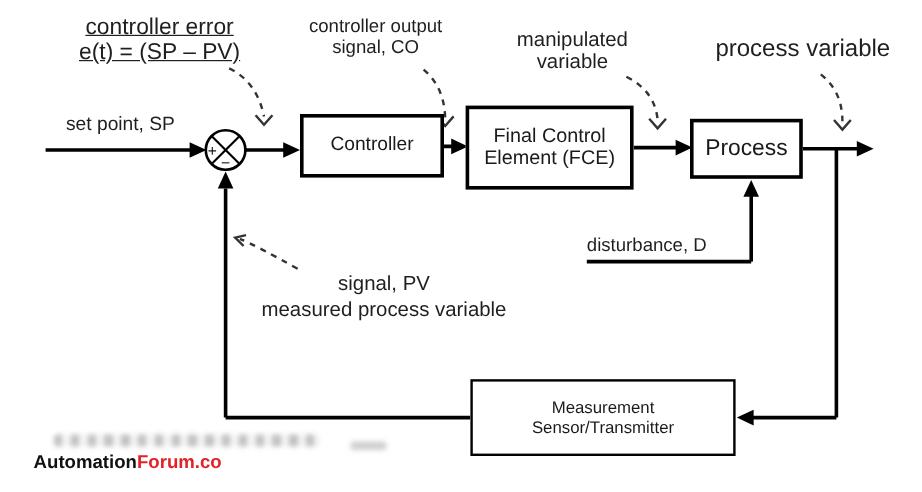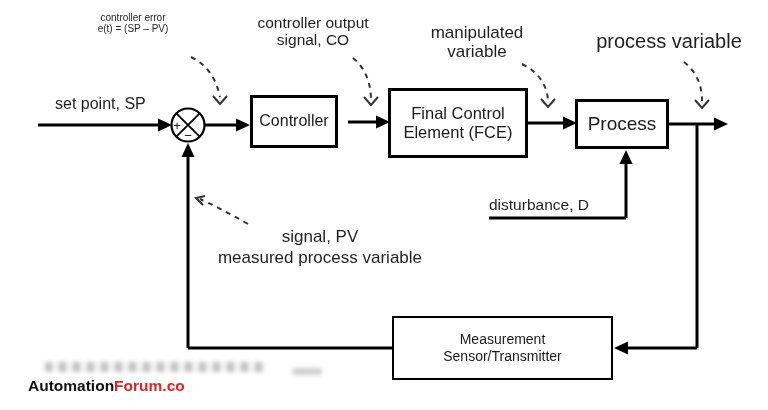--- a/index.html
+++ b/index.html
@@ -12,25 +12,25 @@
     position:absolute;color:#1f1f1f;text-align:center;line-height:1.12;
     white-space:nowrap;
   }
   .annot .ln{display:block;}
   .blk{
     position:absolute;box-sizing:border-box;border:3px solid #000;background:#fff;
     display:flex;flex-direction:column;align-items:center;justify-content:center;
     color:#1a1a1a;text-align:center;line-height:1.18;
   }
   .blk .ln{display:block;white-space:nowrap;}
-  #controller-block{left:250px;top:95px;width:88px;height:53px;font-size:16px;}
+  #controller-block{left:250px;top:95px;width:120px;height:53px;font-size:16px;}
   #fce-block{left:388px;top:88px;width:140px;height:70px;font-size:16.5px;}
   #process-block{left:575px;top:99px;width:94px;height:50px;font-size:19px;}
   #measurement-block{left:392px;top:316px;width:221px;height:64px;font-size:14px;border-width:2px;}
-  #lbl-controller-error{left:53px;top:12px;width:160px;font-size:10px;}
+  #lbl-controller-error{left:53px;top:12px;width:160px;font-size:19px;text-decoration:underline;}
   #lbl-controller-output{left:233px;top:14px;width:160px;font-size:15.5px;}
   #lbl-manipulated{left:417px;top:23px;width:120px;font-size:17px;}
   #lbl-process-variable{left:584px;top:30px;width:170px;font-size:20px;}
   #lbl-set-point{left:55px;top:95px;width:120px;font-size:16px;text-align:left;}
   #lbl-disturbance{left:489px;top:196px;width:130px;font-size:15.5px;text-align:left;}
   #lbl-measured-pv{left:200px;top:226px;width:240px;font-size:17px;line-height:1.25;}
   #watermark-1{
     position:absolute;left:45px;top:362px;width:222px;height:10px;
     background:repeating-linear-gradient(90deg,rgba(140,140,140,.55) 0 7px,rgba(210,210,210,.25) 7px 14px);
     filter:blur(2px);border-radius:3px;

